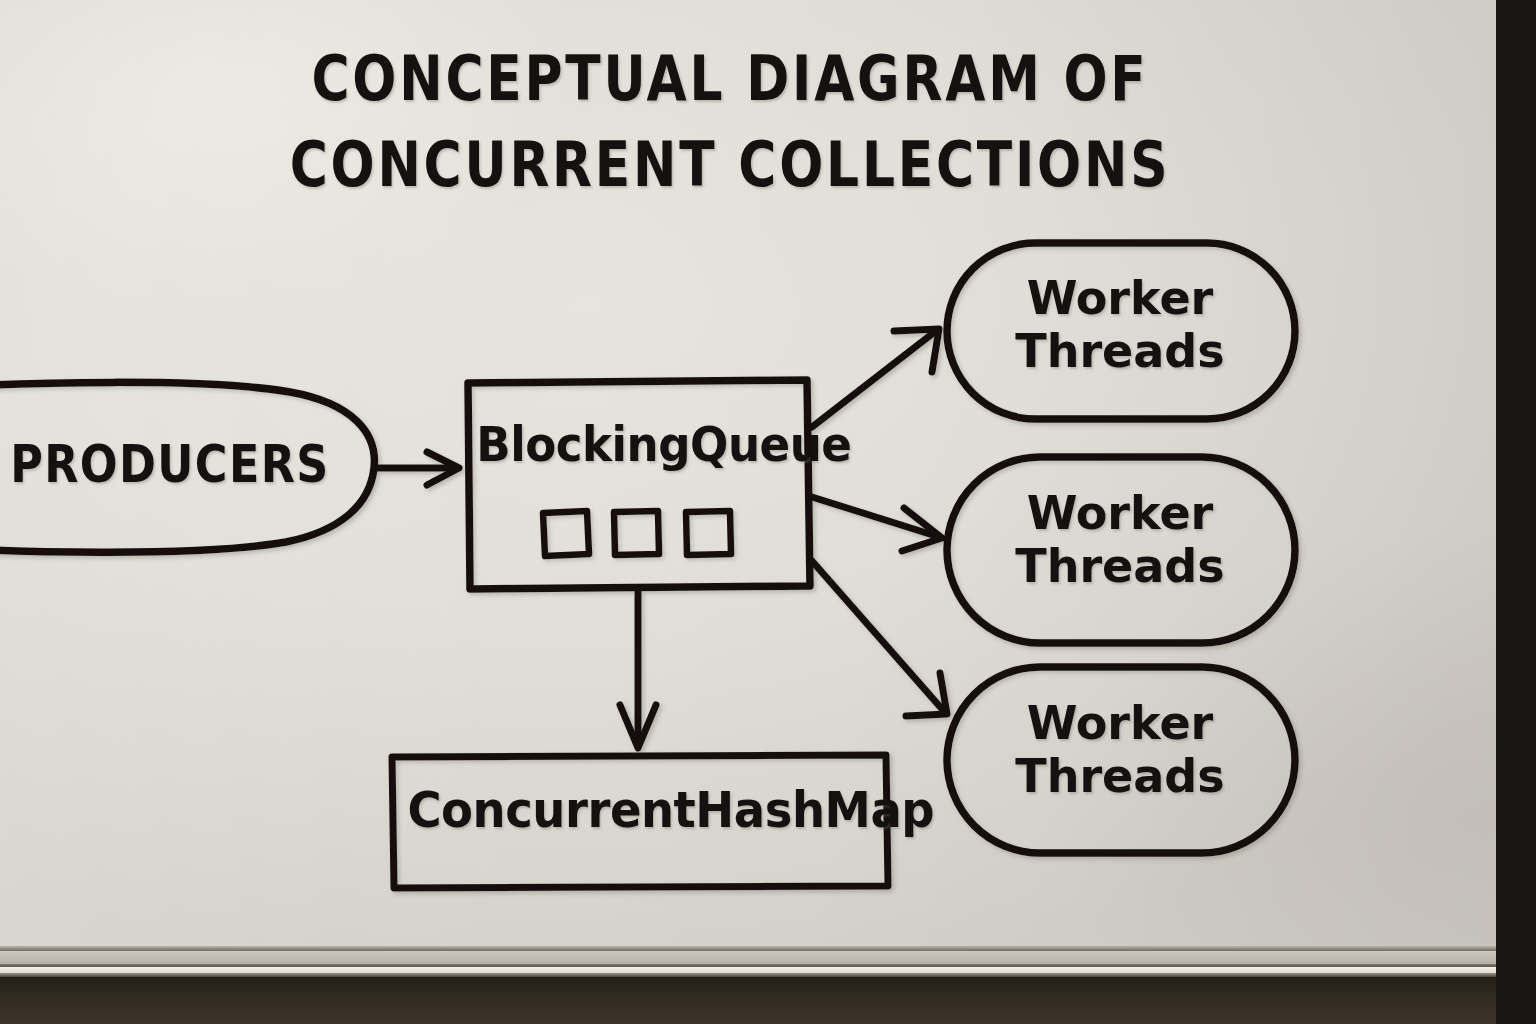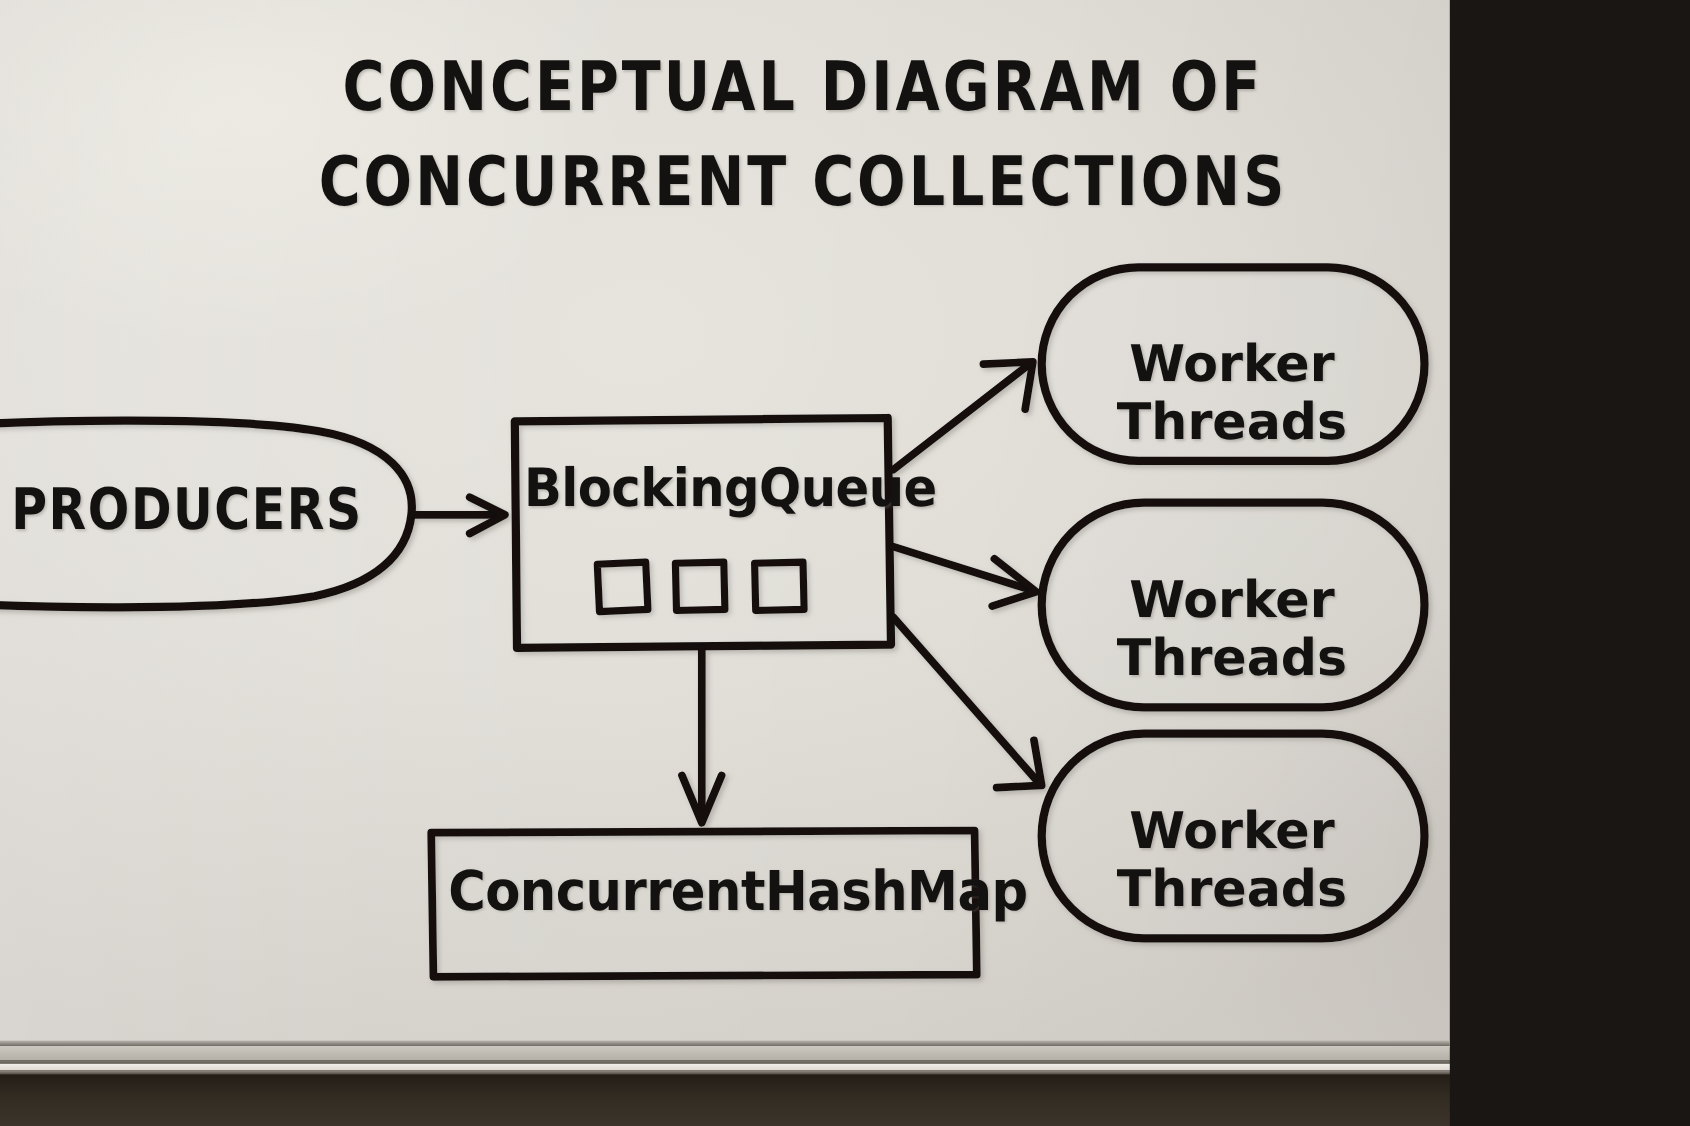--- a/index.html
+++ b/index.html
@@ -2,21 +2,21 @@
 <html><head>
 <meta charset="utf-8">
 <style>
   html, body {
     margin: 0;
     padding: 0;
     background: #1a1613;
   }
   #stage {
     position: relative;
-    width: 1318px;
+    width: 1496px;
     height: 1024px;
     overflow: hidden;
     font-family: "DejaVu Sans", sans-serif;
   }
 
   
   #board {
     position: absolute;
     left: 0; top: 0;
     width: 1536px;
@@ -115,21 +115,20 @@
     letter-spacing: -0.5px;
     transform: scaleX(0.93);
     transform-origin: 50% 0;
   }
 
   .worker-label {
     width: 350px;
     font-size: 46px;
     line-height: 1.16;
     letter-spacing: 0px;
-    margin-top: 32px;
   }
   #worker-label-1 { left: 945px; top: 272px; }
   #worker-label-2 { left: 945px; top: 487px; }
   #worker-label-3 { left: 945px; top: 697px; }
 </style>
 </head>
 <body>
 
 <div id="stage">
 

